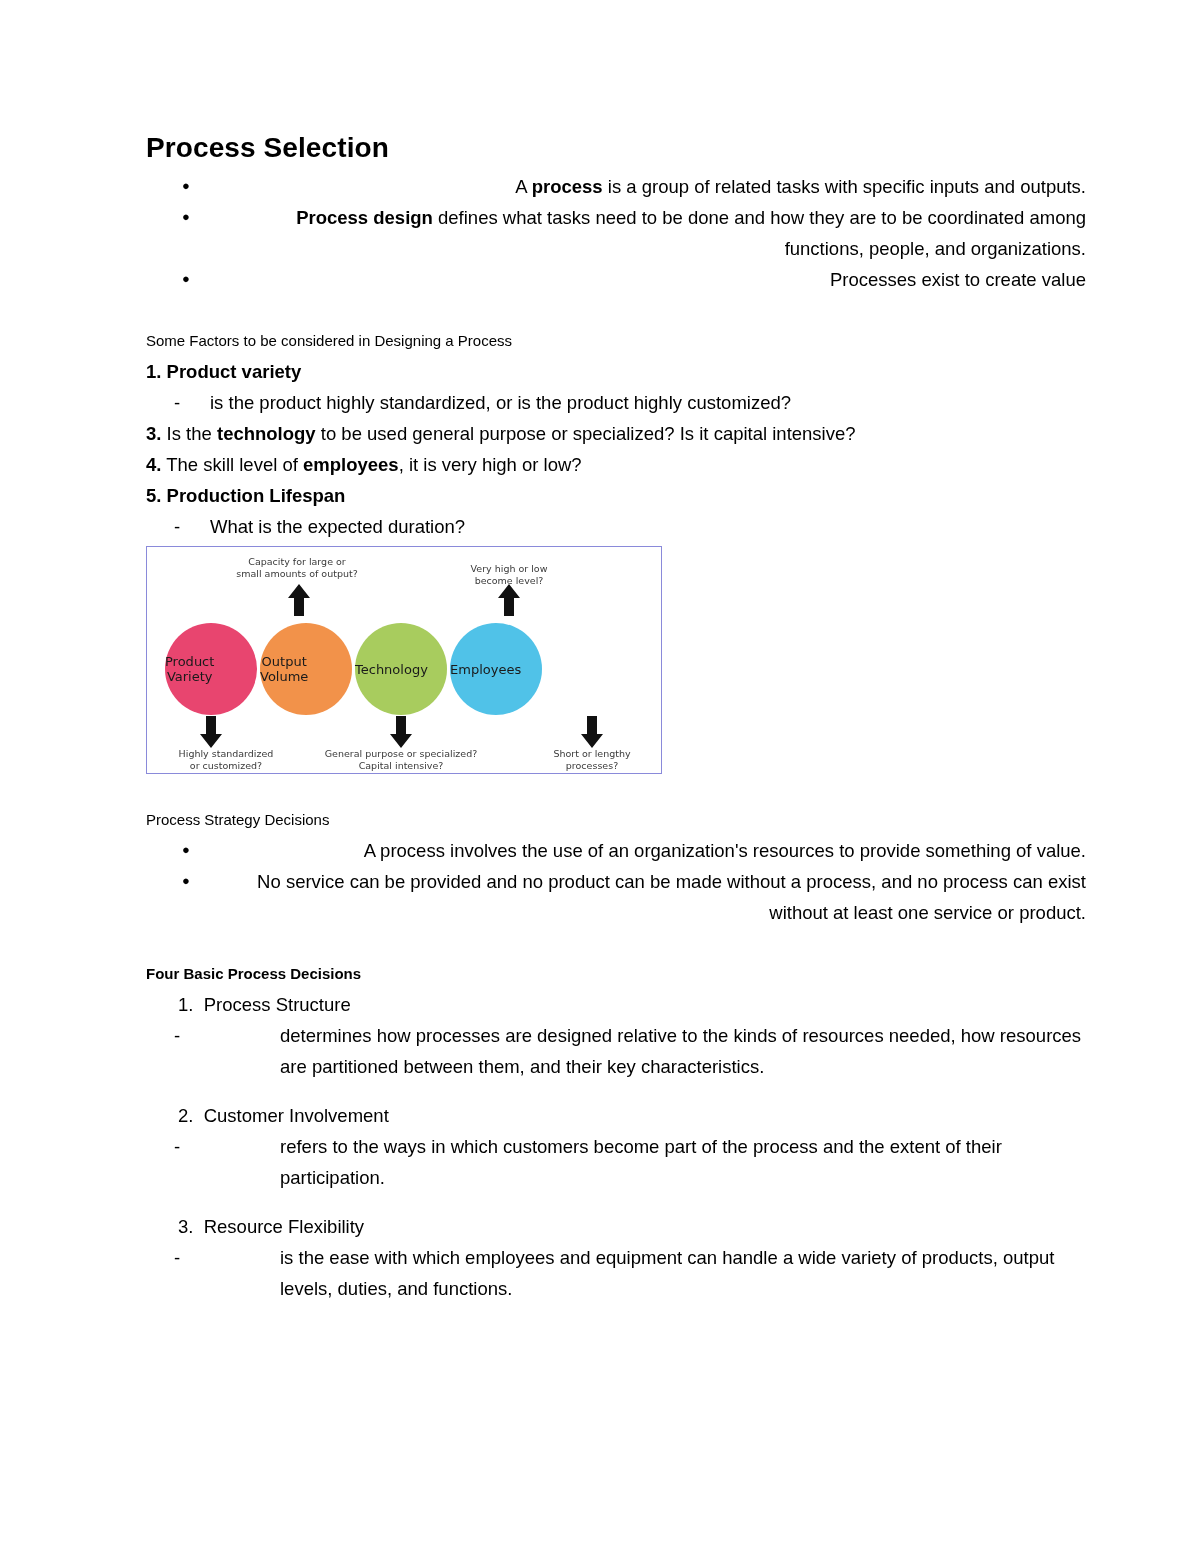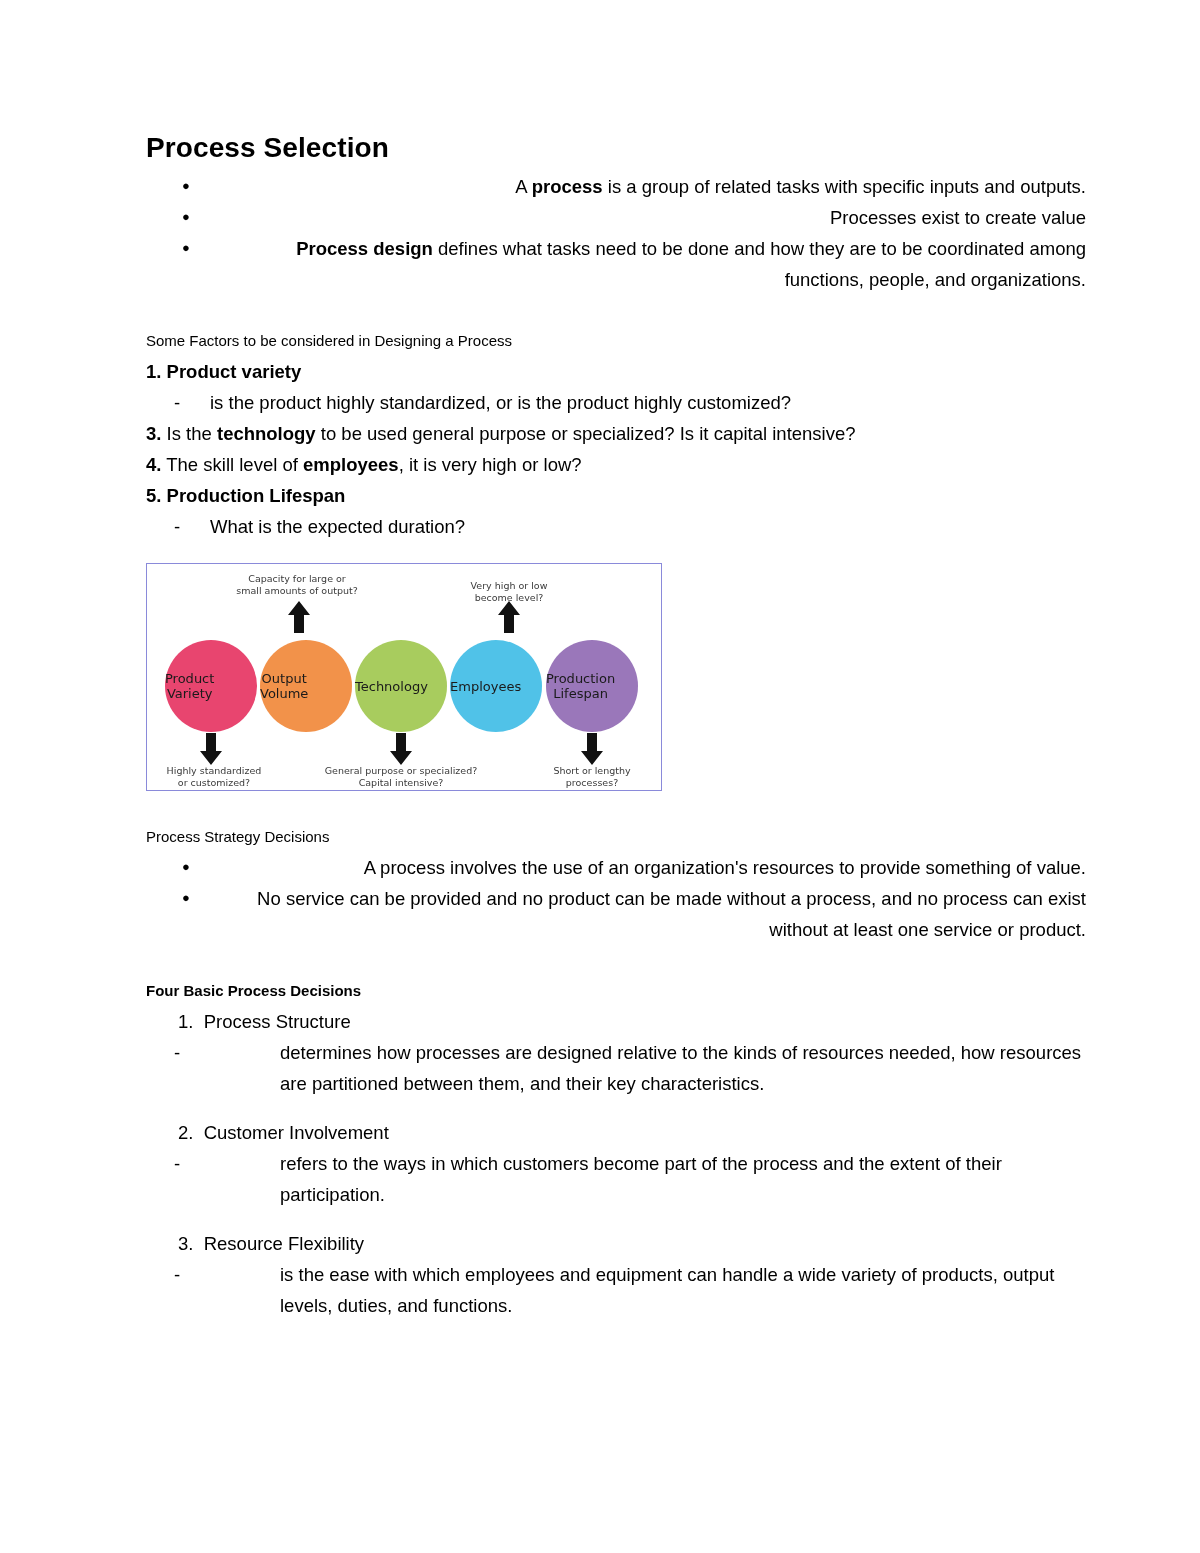--- a/index.html
+++ b/index.html
@@ -85,21 +85,21 @@
     top: 0;
   }
 
   b, .b { font-weight: bold; }
 
   
   .diagram {
     position: relative;
     width: 516px;
     height: 228px;
-    margin-top: 21px;
+    margin-top: 4px;
     border: 1.5px solid #8a8ada;
     box-sizing: border-box;
     background: #ffffff;
   }
   .diagram .circle {
     position: absolute;
     border-radius: 50%;
     display: flex;
     align-items: center;
     text-align: center;
@@ -126,22 +126,22 @@
 </head>
 <body>
 
 <div class="page">
   <div class="content">
 
     <h1 class="doc-title">Process Selection</h1>
 
     <ul class="bullets">
       <li><span>A </span><b>process</b><span> is a group of related tasks with specific inputs and outputs.</span></li>
+      <li><b>Process design</b><span> defines what tasks  need to be done and how they are to  be coordinated among functions,  people, and organizations.</span></li>
       <li><span>Processes exist to create value</span></li>
-      <li><b>Process design</b><span> defines what tasks  need to be done and how they are to  be coordinated among functions,  people, and organizations.</span></li>
     </ul>
 
     <div class="gap-lg"></div>
 
     <div class="plain-line">Some Factors to be considered in Designing a Process</div>
 
     <div class="num-line"><span class="lead">1.</span> <b>Product variety</b></div>
     <div class="dash-line">is the product highly standardized, or is the product highly customized?</div>
 
 
@@ -189,44 +189,38 @@
       <div class="circle" style="left:208px; top:76px; width:92px; height:92px; background:#a8cc5e;">
         <div>
           <div>Technology</div>
         </div>
       </div>
       <div class="circle" style="left:303px; top:76px; width:92px; height:92px; background:#50c2e8;">
         <div>
           <div>Employees</div>
         </div>
       </div>
-      <div class="circle" style="left:399px; top:76px; width:92px; height:92px; background:#9a77ba;">
-        <div>
-          <div>Production</div>
-          <div>Lifespan</div>
-        </div>
-      </div>
 
       <div class="arrow" style="left:51px; top:168px;">
         <svg width="26" height="34" viewBox="0 0 26 34">
             <path d="M13 33 L24 19 L18 19 L18 1 L8 1 L8 19 L2 19 Z" fill="#111111"></path>
           </svg>
       </div>
       <div class="arrow" style="left:241px; top:168px;">
         <svg width="26" height="34" viewBox="0 0 26 34">
             <path d="M13 33 L24 19 L18 19 L18 1 L8 1 L8 19 L2 19 Z" fill="#111111"></path>
           </svg>
       </div>
       <div class="arrow" style="left:432px; top:168px;">
         <svg width="26" height="34" viewBox="0 0 26 34">
             <path d="M13 33 L24 19 L18 19 L18 1 L8 1 L8 19 L2 19 Z" fill="#111111"></path>
           </svg>
       </div>
 
-      <div class="cap" style="left:2px; top:201px; width:130px;">
+      <div class="cap" style="left:14px; top:201px; width:130px;">
         <div>Highly standardized</div>
         <div>or customized?</div>
       </div>
       <div class="cap" style="left:164px; top:201px; width:180px;">
         <div>General purpose or specialized?</div>
         <div>Capital intensive?</div>
       </div>
       <div class="cap" style="left:380px; top:201px; width:130px;">
         <div>Short or lengthy</div>
         <div>processes?</div>

